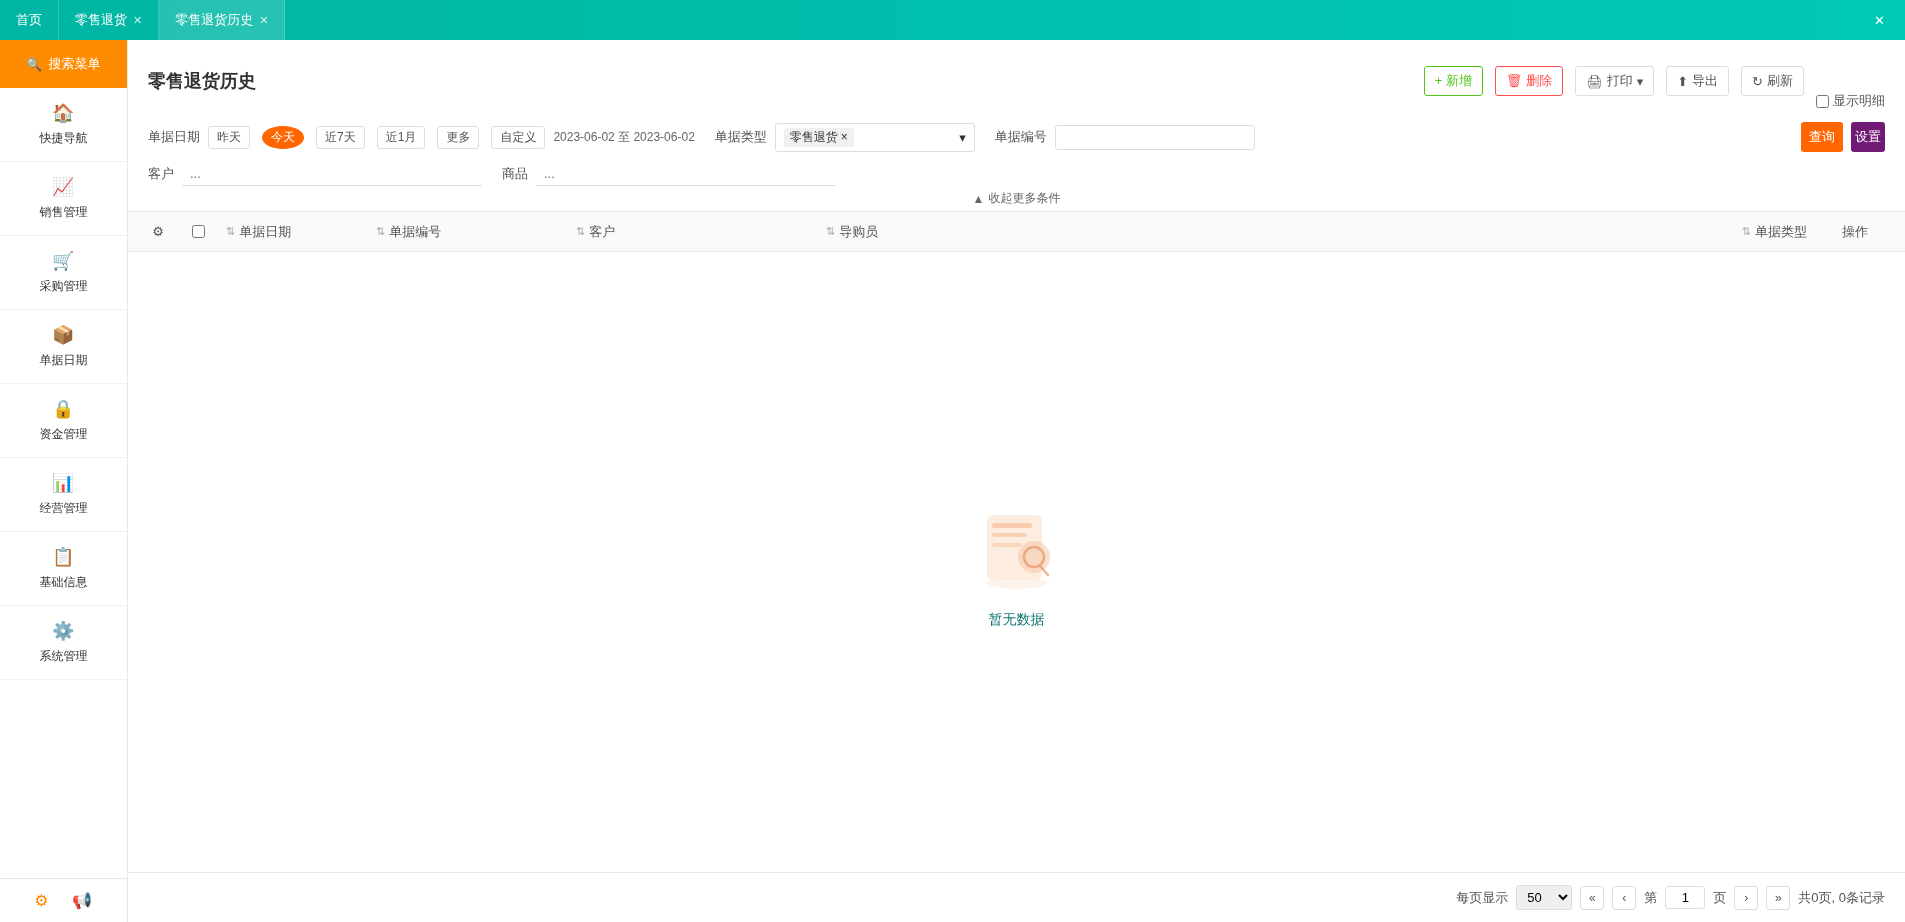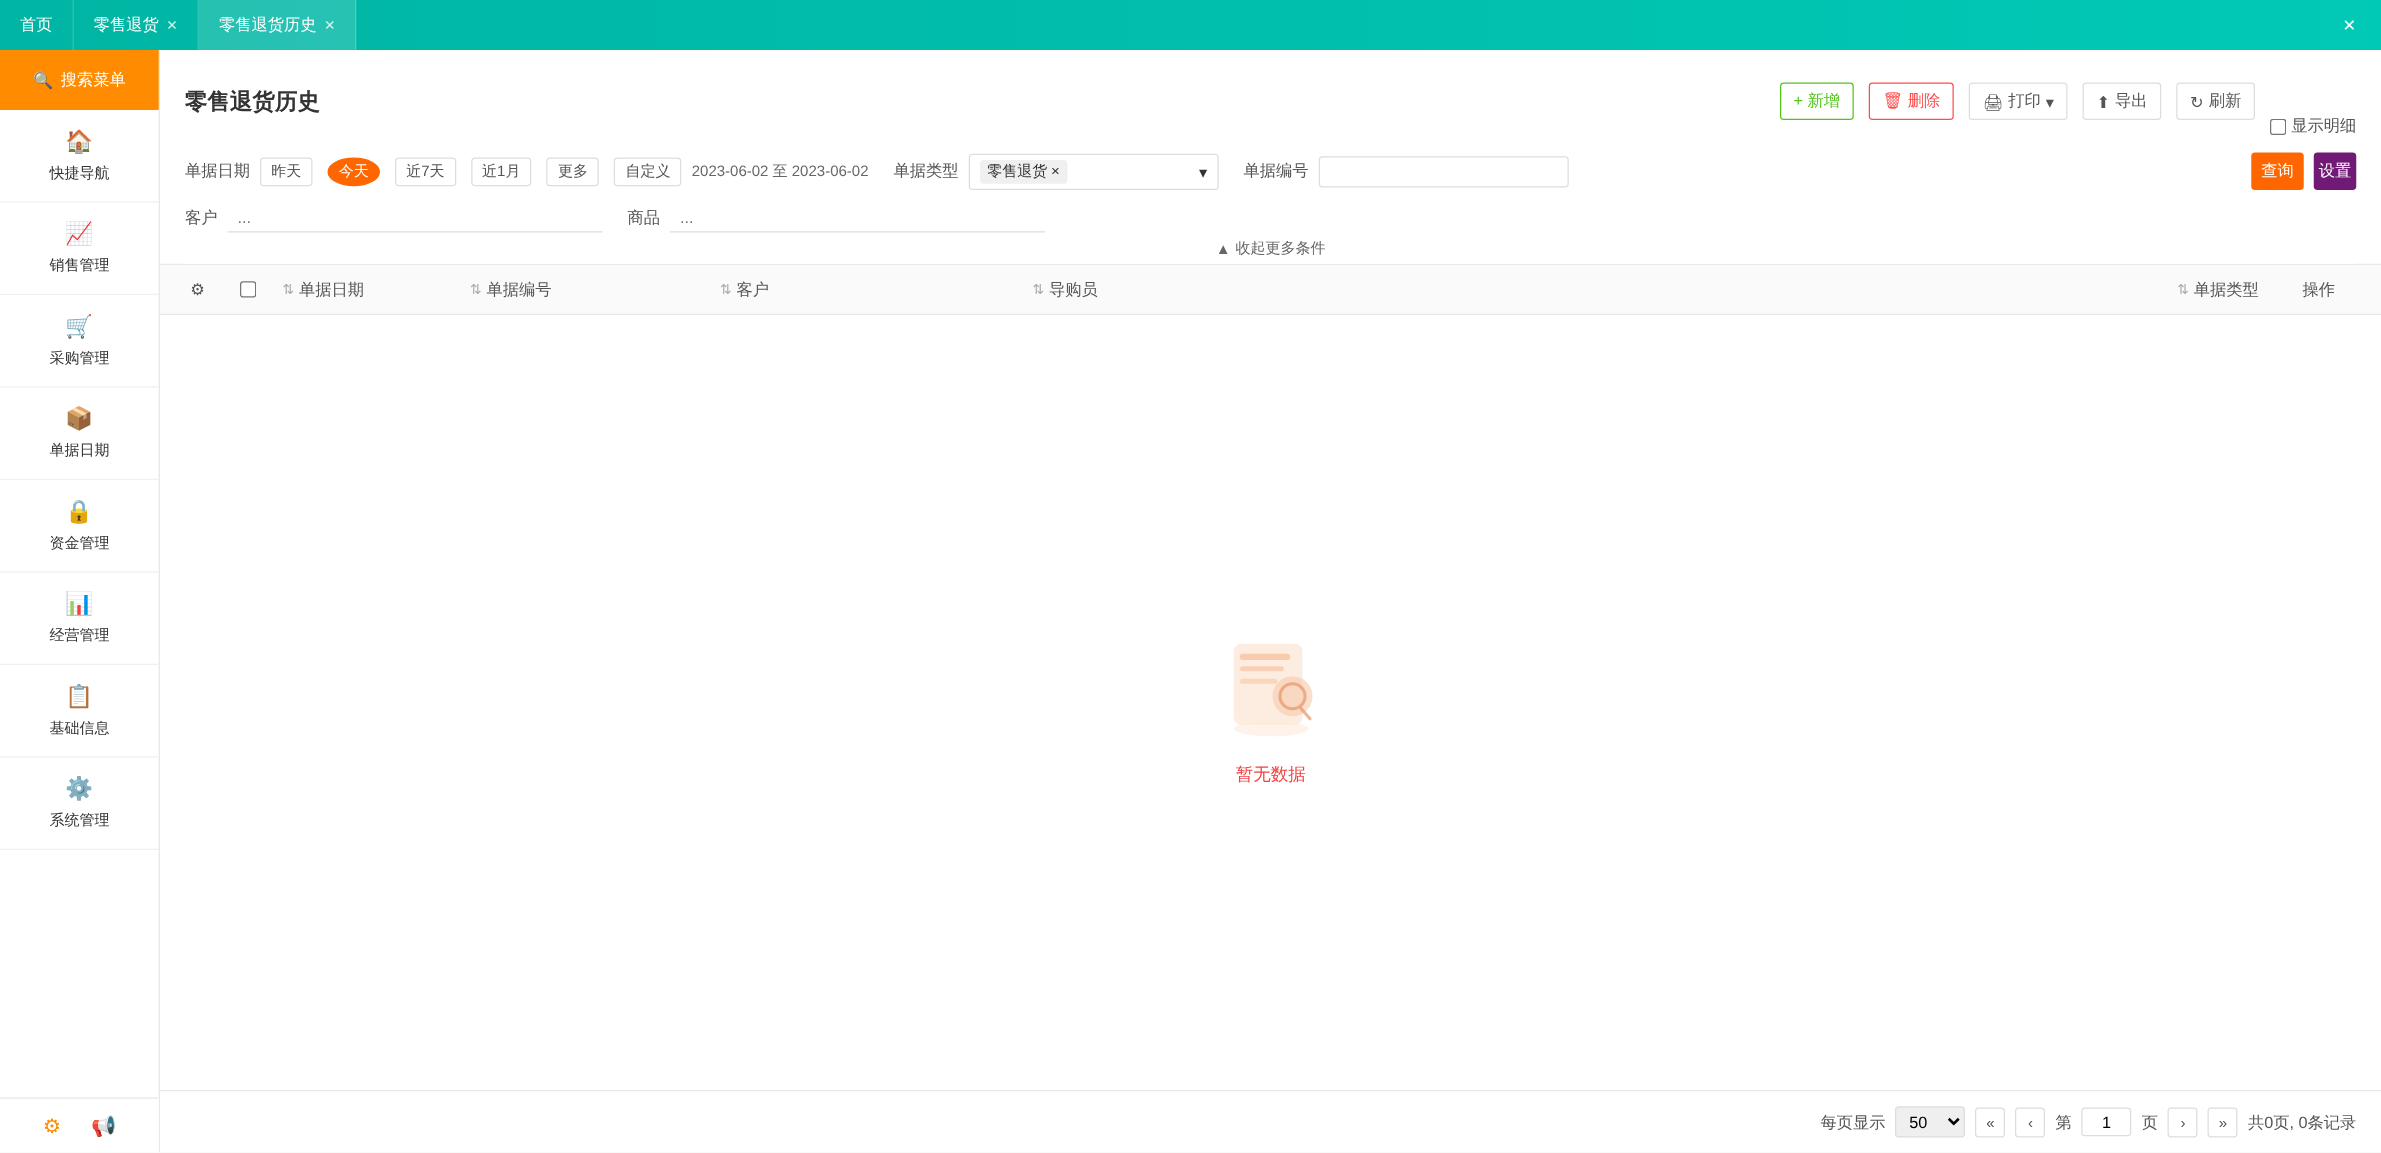--- a/index.html
+++ b/index.html
@@ -325,21 +325,21 @@
     .col-action { width: 80px; justify-content: center; }
     .sort-icon { color: #aaa; font-size: 11px; }
 
     
     .empty-state {
       flex: 1;
       display: flex;
       flex-direction: column;
       align-items: center;
       justify-content: center;
-      color: #ef4444;
+      color: #0f766e;
       font-size: 14px;
       gap: 16px;
     }
     .empty-icon {
       width: 100px;
       height: 100px;
     }
 
     
     .pagination {

